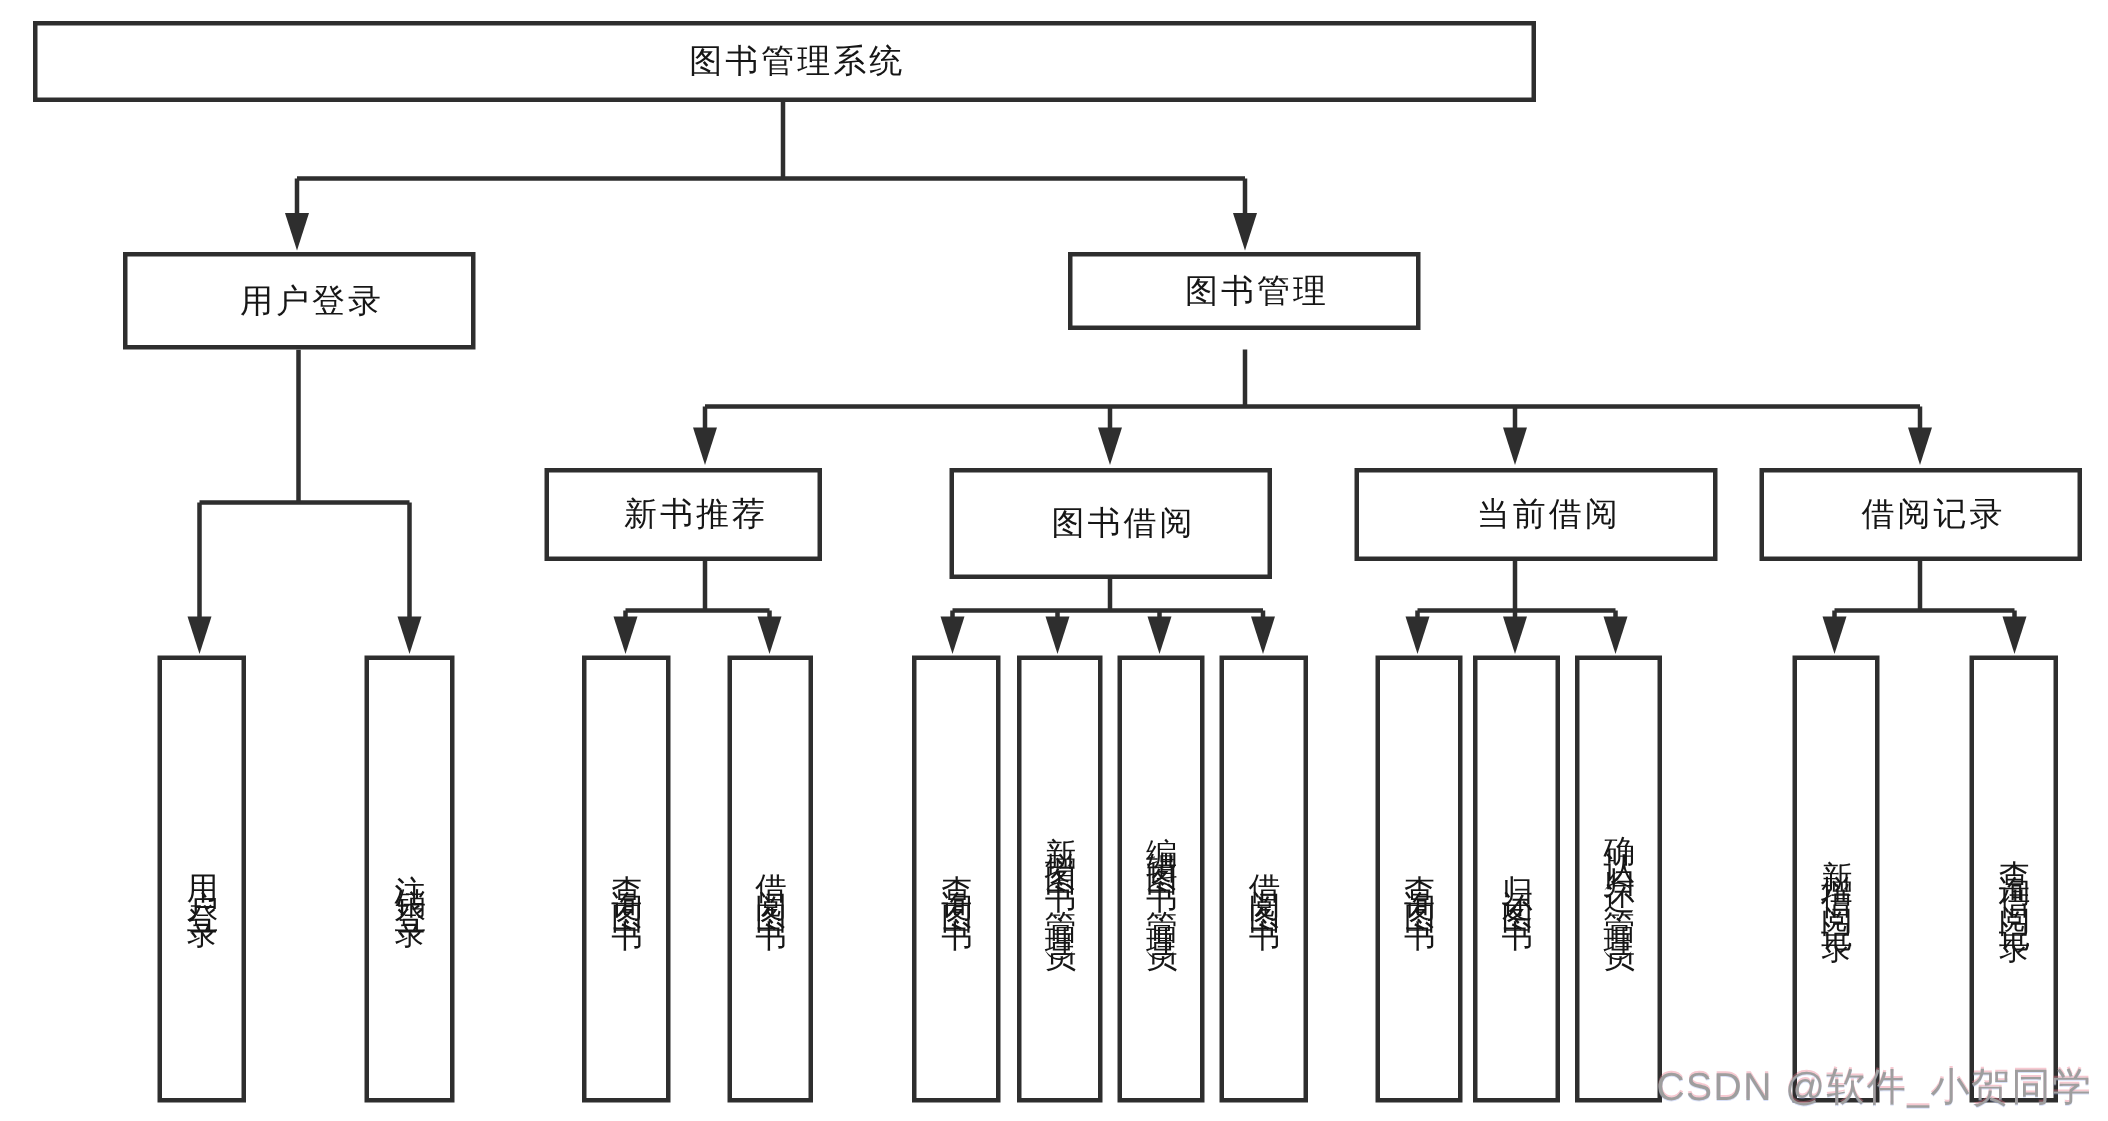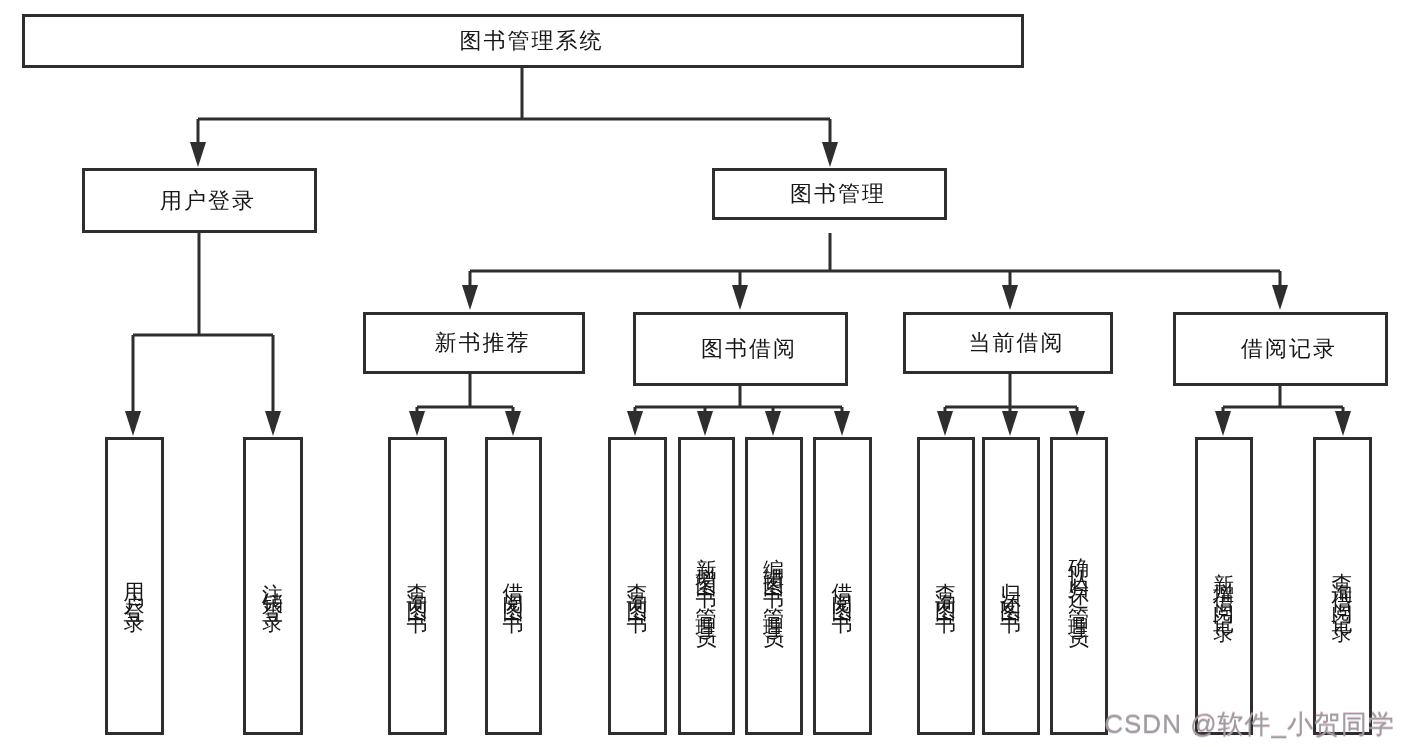--- a/index.html
+++ b/index.html
@@ -94,24 +94,24 @@
       <polygon class="head" points="1215,411 1231,411 1223,436"></polygon>
       <polygon class="head" points="1335,411 1351,411 1343,436"></polygon>
     </g>
   </svg>
 
   <div class="node h-node" style="left:22px;top:14px;width:1002px;height:54px">图书管理系统</div>
 
   <div class="node h-node" style="left:82px;top:168px;width:235px;height:65px">用户登录</div>
   <div class="node h-node" style="left:712px;top:168px;width:235px;height:52px">图书管理</div>
 
-  <div class="node h-node" style="left:363px;top:312px;width:222px;height:62px">新书推荐</div>
+  <div class="node h-node" style="left:363px;top:312px;width:185px;height:62px">新书推荐</div>
   <div class="node h-node" style="left:633px;top:312px;width:215px;height:74px">图书借阅</div>
-  <div class="node h-node" style="left:903px;top:312px;width:210px;height:62px">当前借阅</div>
-  <div class="node h-node" style="left:1173px;top:312px;width:215px;height:74px">借阅记录</div>
+  <div class="node h-node" style="left:903px;top:312px;width:242px;height:62px">当前借阅</div>
+  <div class="node h-node" style="left:1173px;top:312px;width:215px;height:62px">借阅记录</div>
 
   <div class="node v-node" style="left:105px;top:437px;width:59px;height:298px">用户登录</div>
   <div class="node v-node" style="left:243px;top:437px;width:60px;height:298px">注销登录</div>
 
   <div class="node v-node" style="left:388px;top:437px;width:59px;height:298px">查询图书</div>
   <div class="node v-node" style="left:485px;top:437px;width:57px;height:298px">借阅图书</div>
 
   <div class="node v-node" style="left:608px;top:437px;width:59px;height:298px">查询图书</div>
   <div class="node v-node" style="left:678px;top:437px;width:57px;height:298px">新增图书（管理员）</div>
   <div class="node v-node" style="left:745px;top:437px;width:58px;height:298px">编辑图书（管理员）</div>

